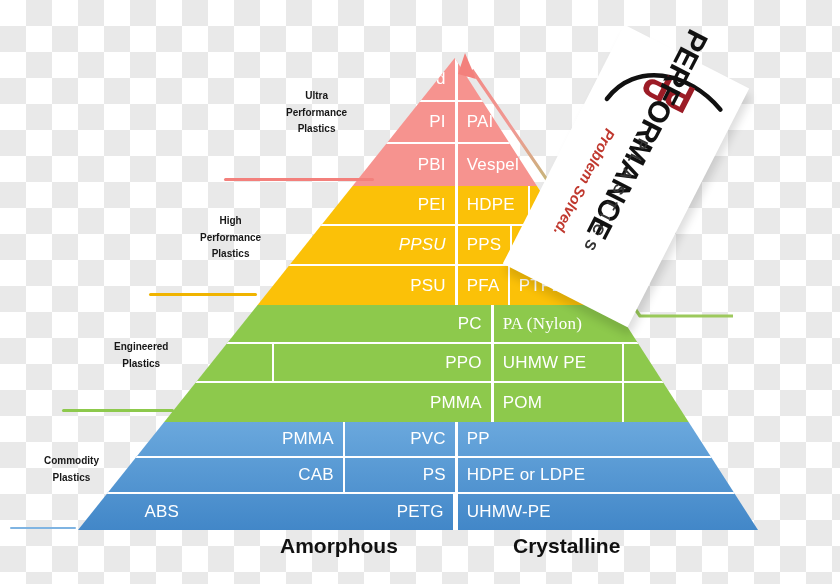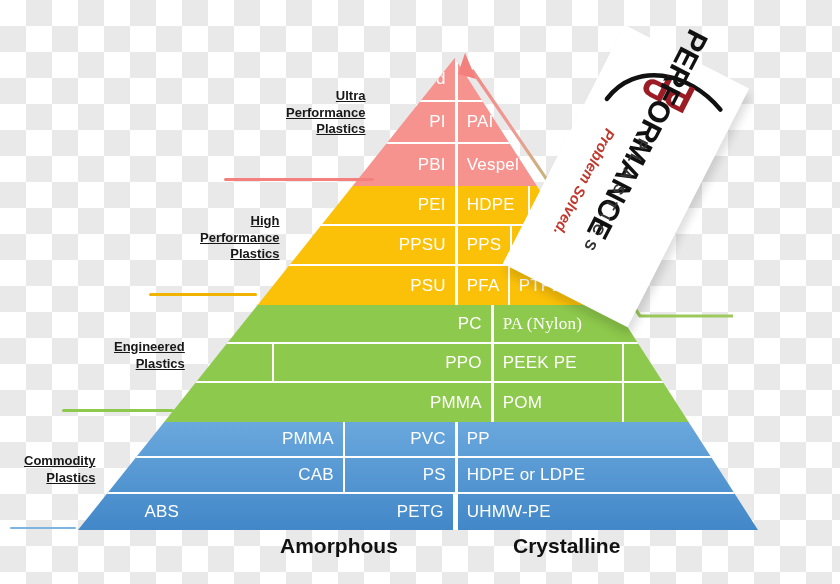--- a/index.html
+++ b/index.html
@@ -79,24 +79,23 @@
   .cell.r { justify-content: flex-end; }
   .cell.l { justify-content: flex-start; }
   .cell.c { justify-content: center; }
   .cell.divR { border-right: 2px solid #ffffff; }
 
   
   .caption {
     position: absolute;
     color: #171717;
     font-weight: bold;
-    font-size: 13px;
+    font-size: 10px;
     line-height: 16.5px;
-    text-align: right;
-    text-decoration: underline;
+    text-align: center;
   }
 
   
   .leader {
     position: absolute;
     height: 3px;
     border-radius: 2px;
   }
 
   
@@ -216,21 +215,21 @@
           <div class="cell r" style="flex:1;">PEI</div>
         </div>
         <div class="side crystalline" style="flex:1;">
           <div class="cell l divR" style="flex:0 0 72px;">HDPE</div>
           <div class="cell l" style="flex:1;">FEP</div>
         </div>
       </div>
       <div class="row" style="height:40px;">
         <div class="side amorphous" style="flex:0 0 55.4%;">
           <div class="cell c divR" style="flex:0 0 120px;">PES</div>
-          <div class="cell r" style="flex:1;">PPSU</div>
+          <div class="cell r" style="flex:1;font-style:italic;">PPSU</div>
         </div>
         <div class="side crystalline" style="flex:1;">
           <div class="cell l divR" style="flex:0 0 54px;">PPS</div>
           <div class="cell l" style="flex:1;">PVDF PEEK</div>
         </div>
       </div>
       <div class="row" style="height:39px;">
         <div class="side amorphous" style="flex:0 0 55.4%;">
           <div class="cell r" style="flex:1;">PSU</div>
         </div>
@@ -249,21 +248,21 @@
         <div class="side crystalline" style="flex:1;">
           <div class="cell l" style="flex:1;font-family:Liberation Serif, serif;">PA (Nylon)</div>
         </div>
       </div>
       <div class="row" style="height:39px;">
         <div class="side amorphous" style="flex:0 0 55.4%;gap:16px;">
           <div class="cell c divR" style="flex:0 0 160px;">TPU</div>
           <div class="cell r" style="flex:1;">PPO</div>
         </div>
         <div class="side crystalline" style="flex:1;">
-          <div class="cell l divR" style="flex:0 0 130px;">PEEK PE</div>
+          <div class="cell l divR" style="flex:0 0 130px;">UHMW PE</div>
           <div class="cell c" style="flex:1;">PET-P</div>
         </div>
       </div>
       <div class="row" style="height:39px;">
         <div class="side amorphous" style="flex:0 0 55.4%;">
           <div class="cell r" style="flex:1;">PMMA</div>
         </div>
         <div class="side crystalline" style="flex:1;">
           <div class="cell l divR" style="flex:0 0 130px;">POM</div>
           <div class="cell c" style="flex:1;">PBT</div>
@@ -318,21 +317,21 @@
     <div>High</div>
     <div>Performance</div>
     <div>Plastics</div>
   </div>
 
   <div class="caption" style="left:114px; top:339px;">
     <div>Engineered</div>
     <div>Plastics</div>
   </div>
 
-  <div class="caption" style="left:24px; top:453px;">
+  <div class="caption" style="left:44px; top:453px;">
     <div>Commodity</div>
     <div>Plastics</div>
   </div>
 
   <svg id="arrow" width="840" height="584">
     <defs>
       <linearGradient id="arrGrad" x1="0" y1="1" x2="0.35" y2="0">
         <stop offset="0%" stop-color="#8dc94c"></stop>
         <stop offset="48%" stop-color="#a8c968"></stop>
         <stop offset="72%" stop-color="#f09a94"></stop>

